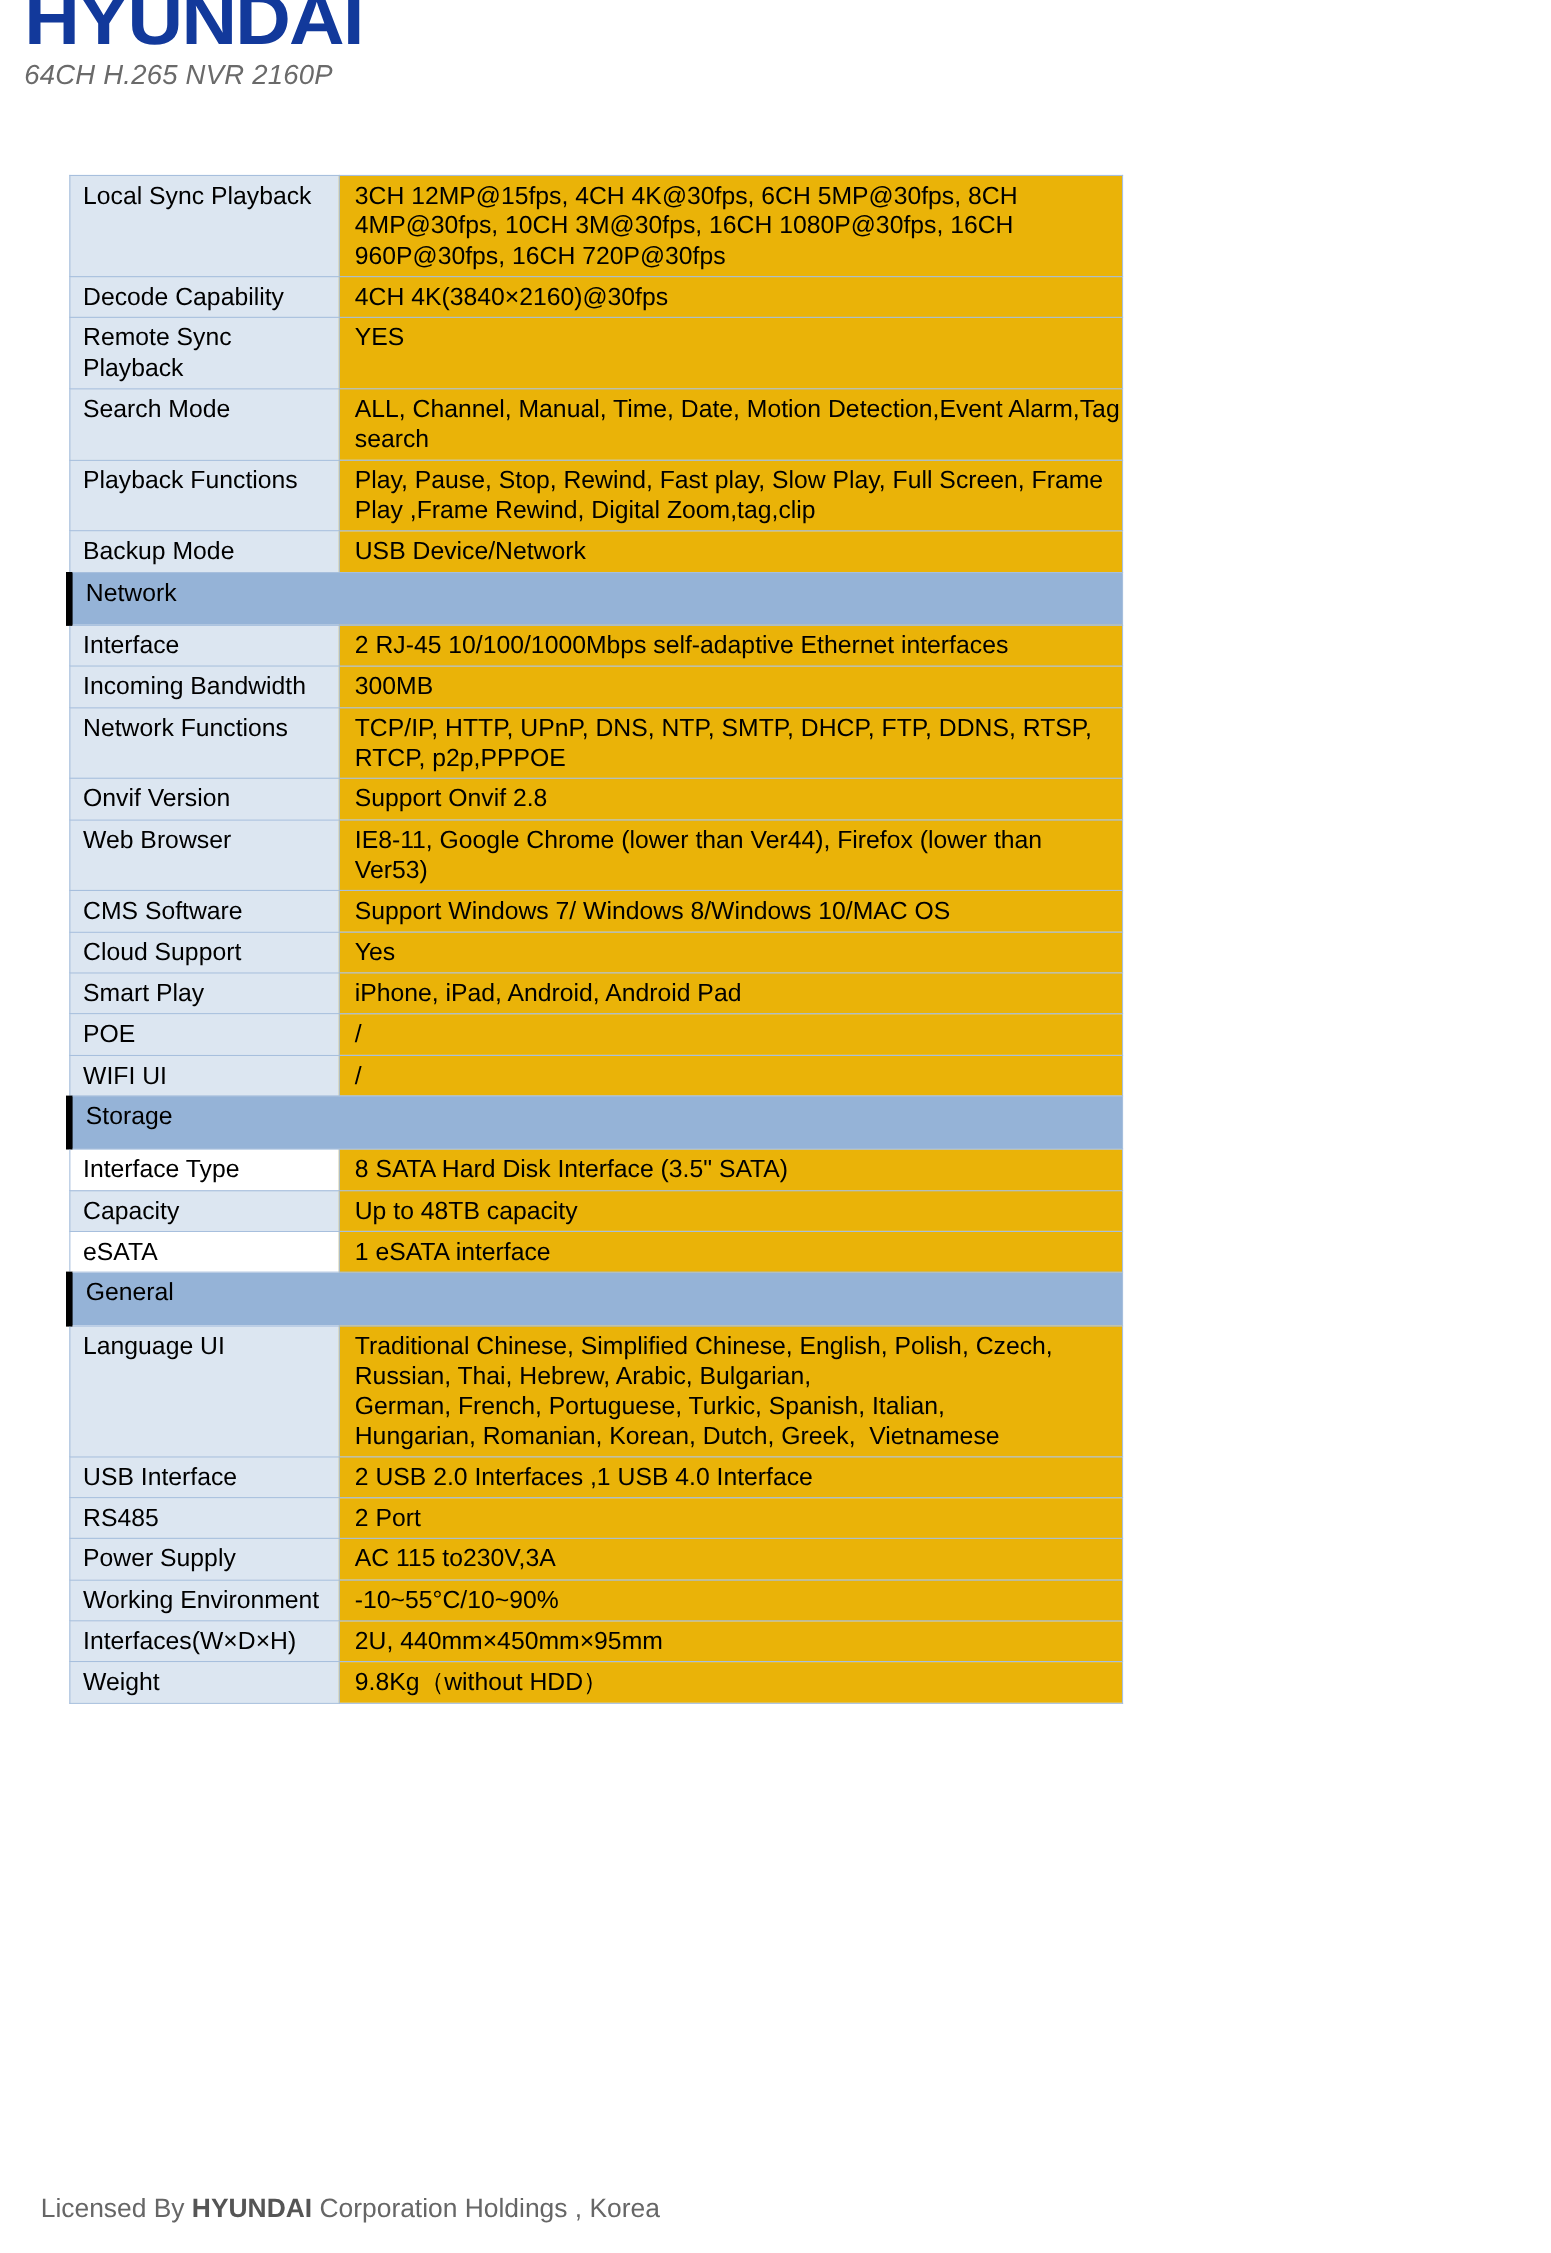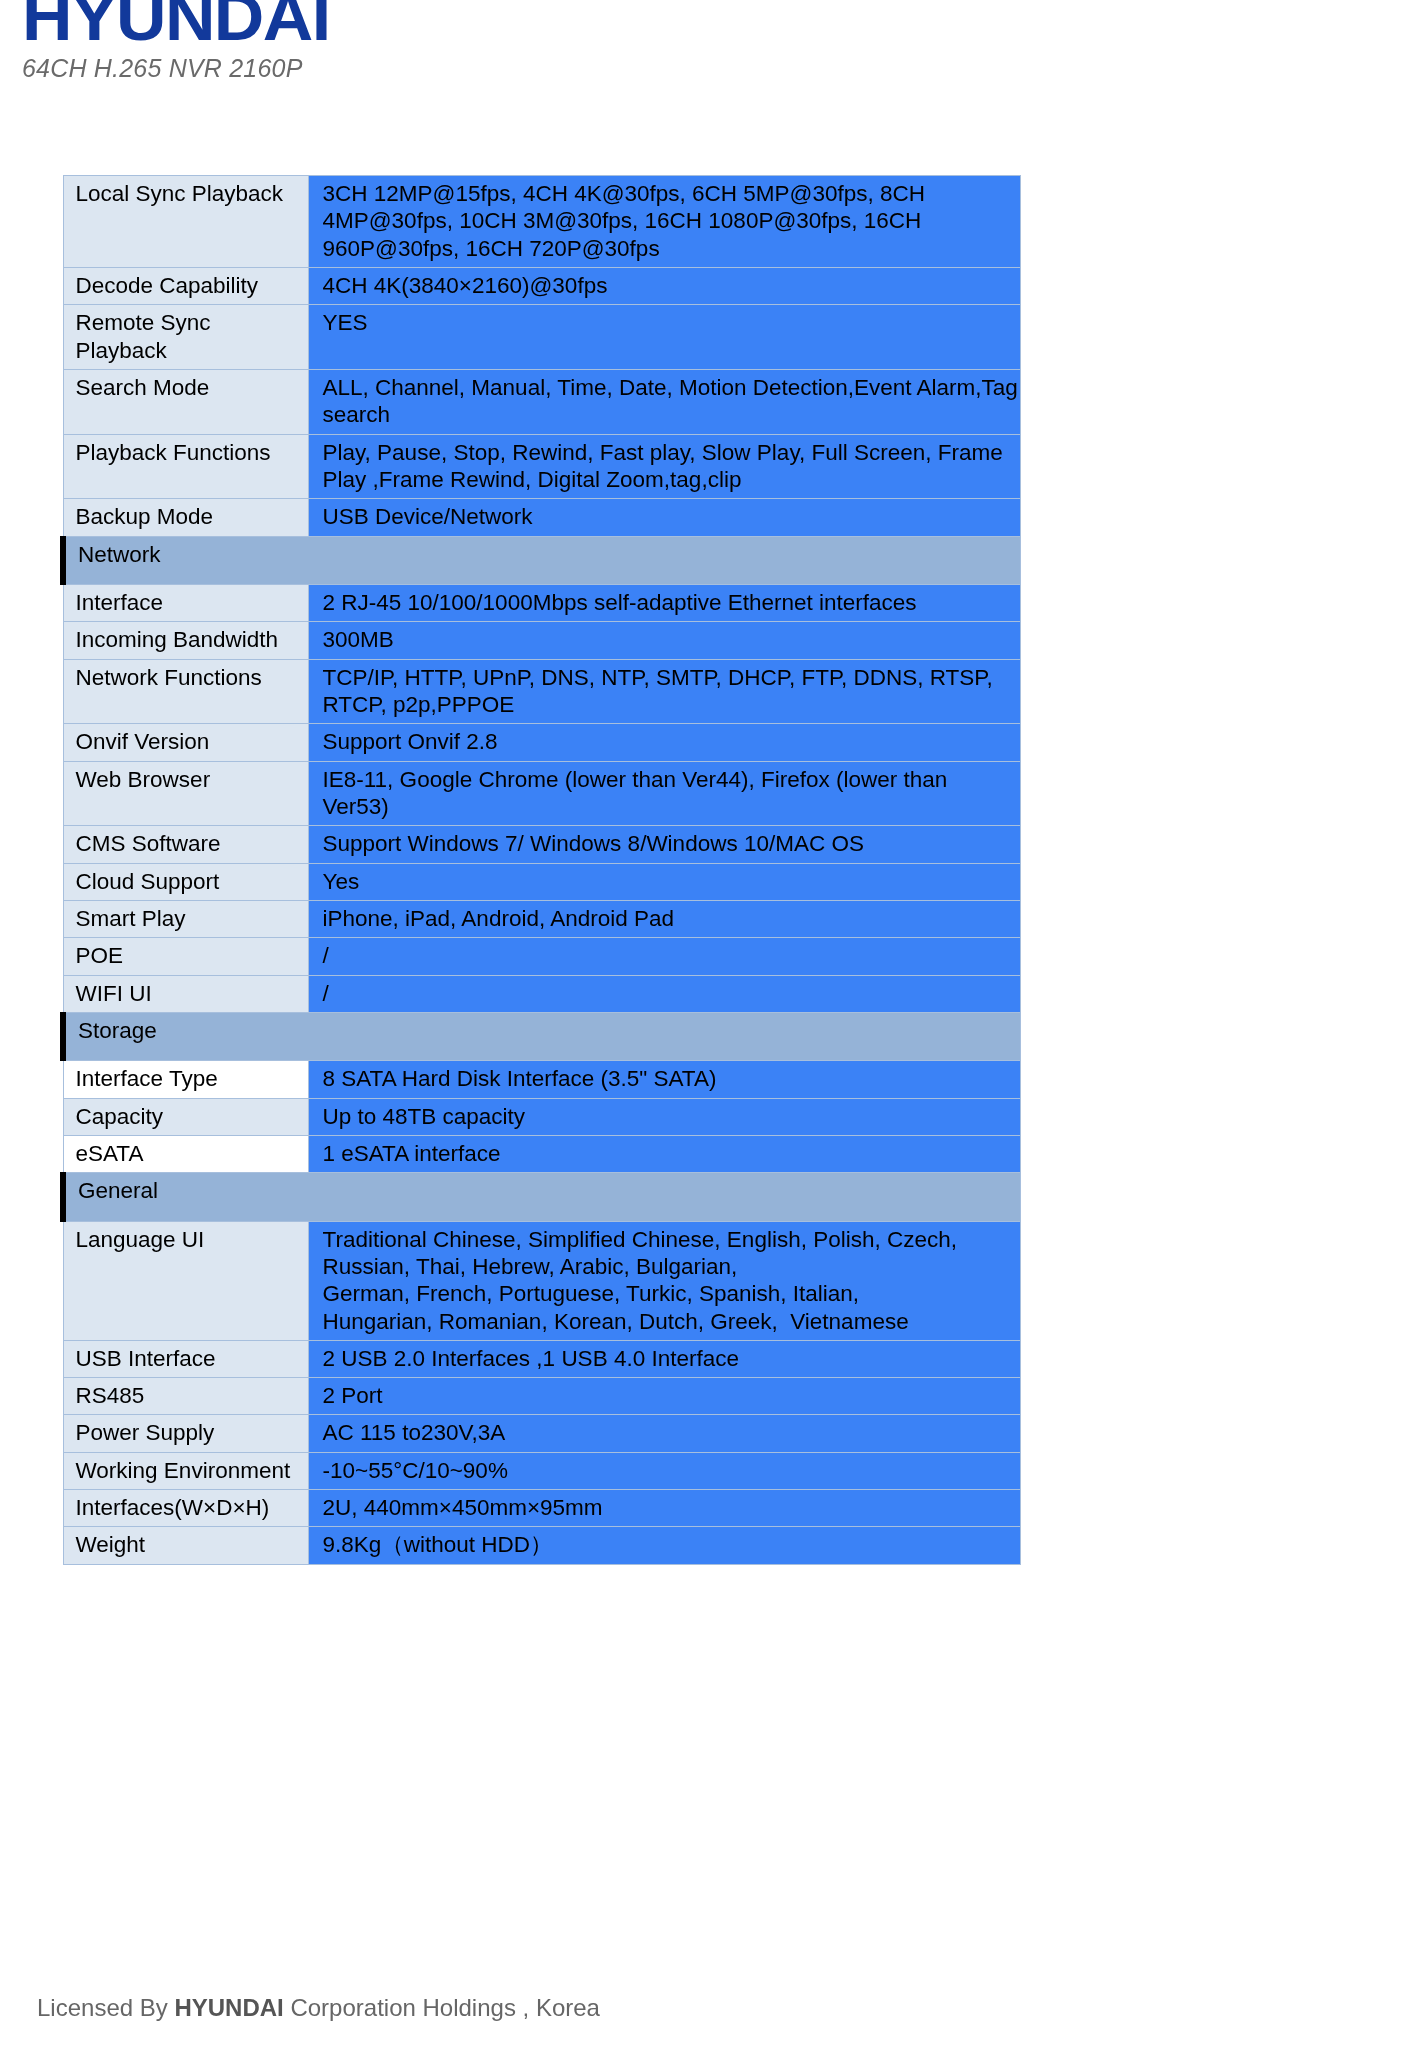--- a/index.html
+++ b/index.html
@@ -45,21 +45,21 @@
     font-style: italic;
     color: #6a6a6a;
     letter-spacing: 0.2px;
     white-space: nowrap;
   }
 
   
   #spec-table {
     position: absolute;
     left: 60px;
-    top: 175px;
+    top: 159px;
     width: 957px;
     border-collapse: collapse;
     table-layout: fixed;
   }
   #spec-table col.c-label { width: 245px; }
   #spec-table col.c-value { width: 712px; }
 
   #spec-table td {
     font-size: 22.5px;
     line-height: 1.215;
@@ -73,21 +73,21 @@
   }
   #spec-table td.label {
     background: #dce6f1;
     border-right: 1px solid #a7bfdd;
     border-left: 1px solid #a7bfdd;
   }
   #spec-table td.label.plain {
     background: #ffffff;
   }
   #spec-table td.value {
-    background: #3b82f6;
+    background: #eab308;
     border-right: 1px solid #a7bfdd;
     padding-left: 14px;
   }
   #spec-table td.section {
     background: #95b3d7;
     border-left: 6px solid #000000;
     border-right: 1px solid #a7bfdd;
   }
   #spec-table tr.section-row td {
     padding-bottom: 16px;

